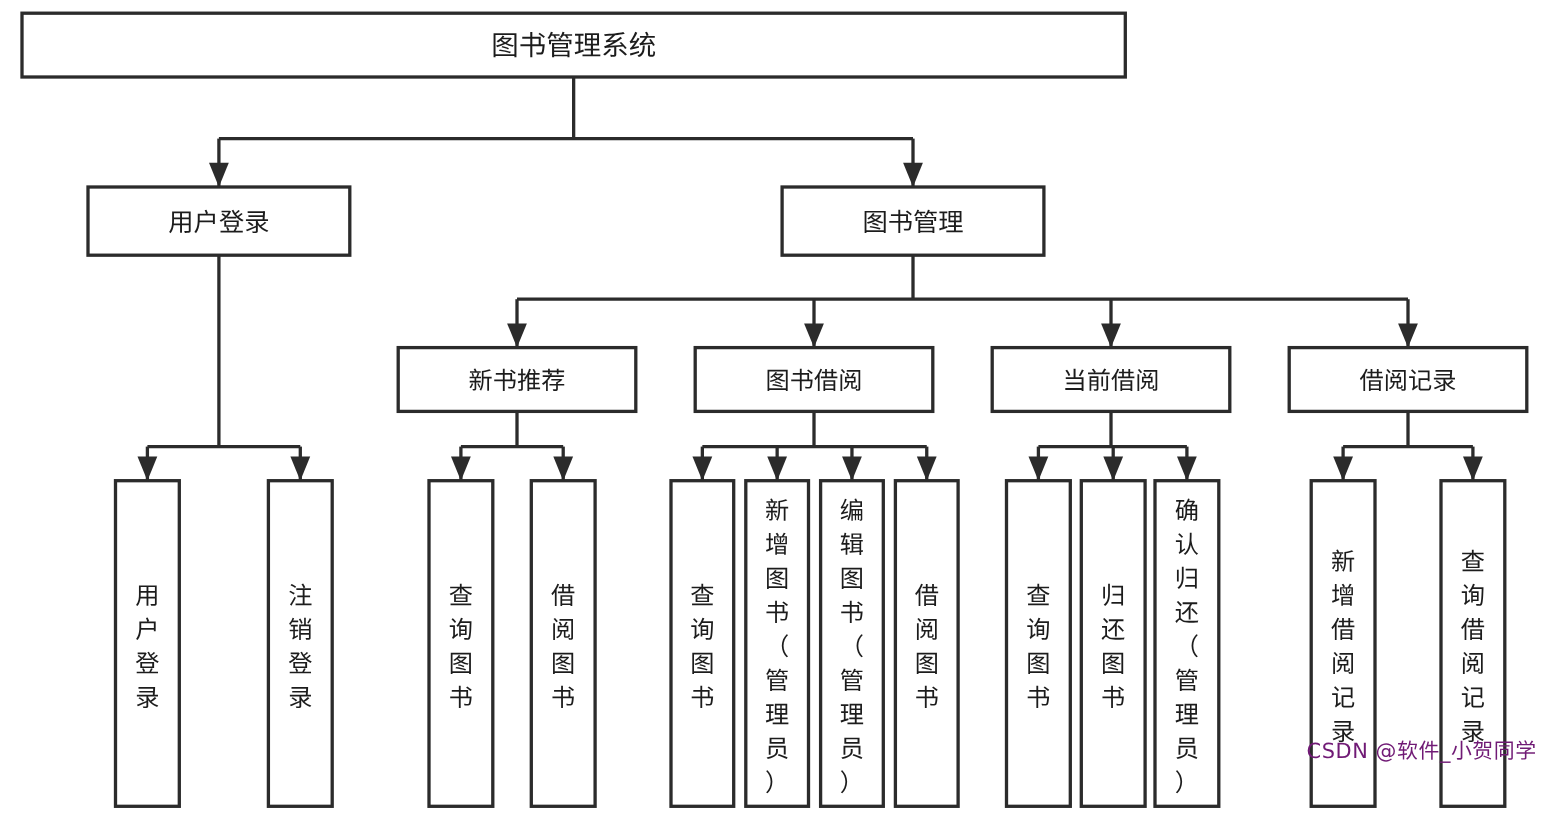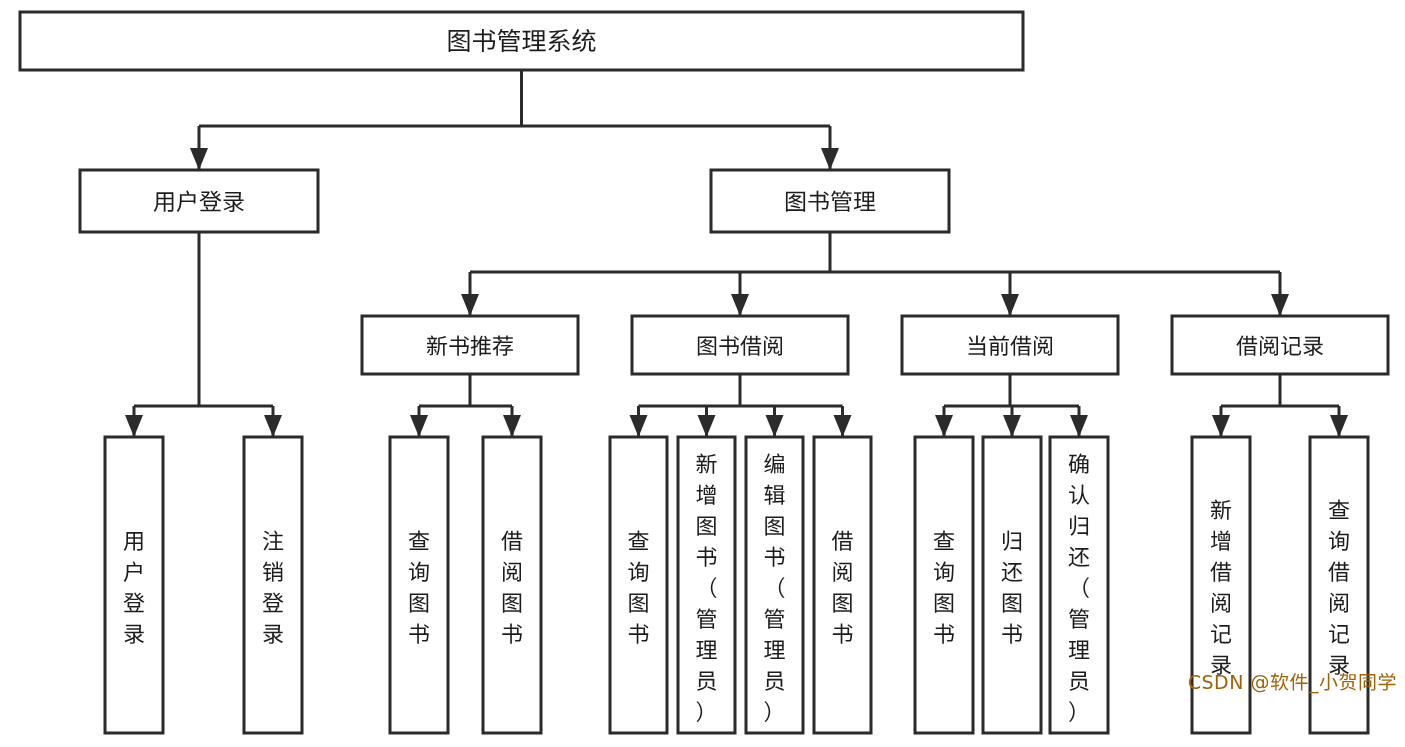--- a/index.html
+++ b/index.html
@@ -17,21 +17,21 @@
   .node-label{
     font-family:"DejaVu Sans","Liberation Sans",sans-serif;
     fill:#1c1c1c;text-anchor:middle;
   }
   .lvl0-label{font-size:25px;}
   .lvl1-label{font-size:23px;}
   .lvl2-label{font-size:22px;}
   .leaf-label{font-size:22px;}
   .watermark{
     position:absolute;right:8px;bottom:4px;
-    font-size:19px;color:#a16207;letter-spacing:0.5px;
+    font-size:19px;color:#701a75;letter-spacing:0.5px;
     font-family:"DejaVu Sans","Liberation Sans",sans-serif;
     white-space:nowrap;pointer-events:none;user-select:none;
   }
 </style>
 </head>
 <body>
 
 <div id="diagram-root">
   <svg class="flow" viewBox="0 0 1405 747" xmlns="http://www.w3.org/2000/svg">
 

